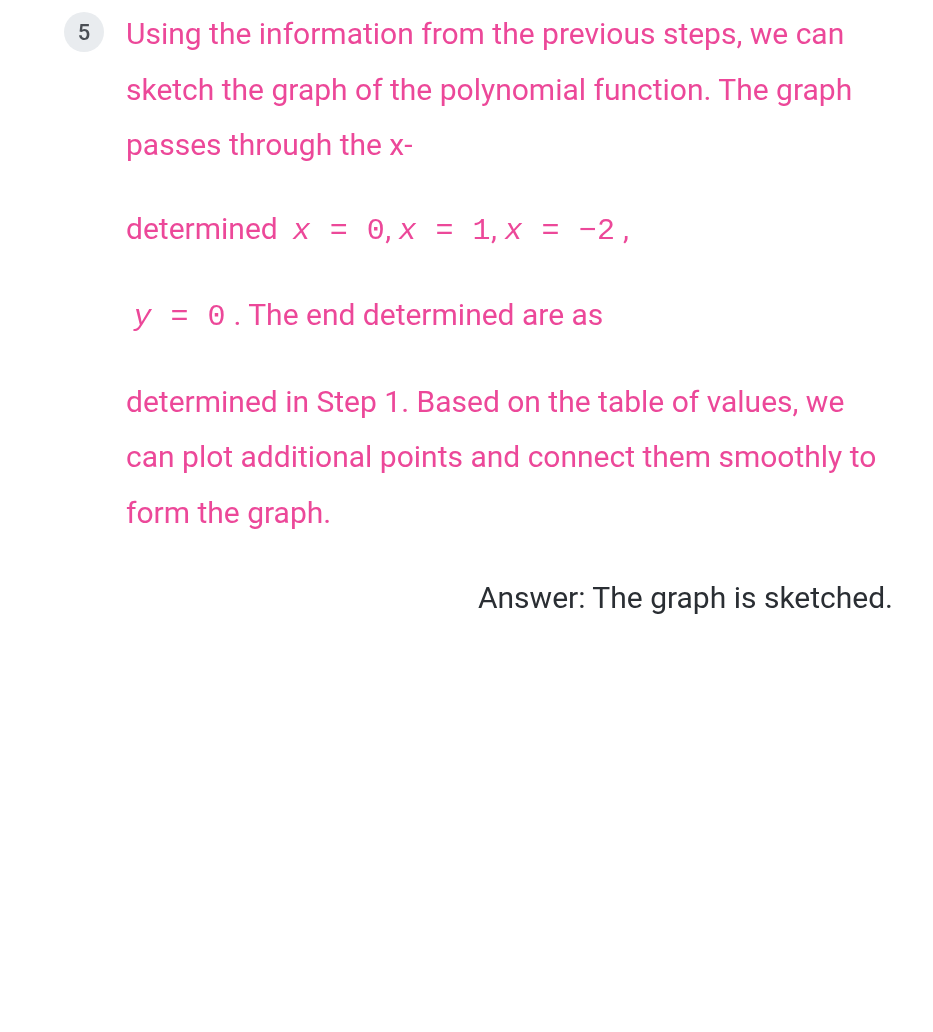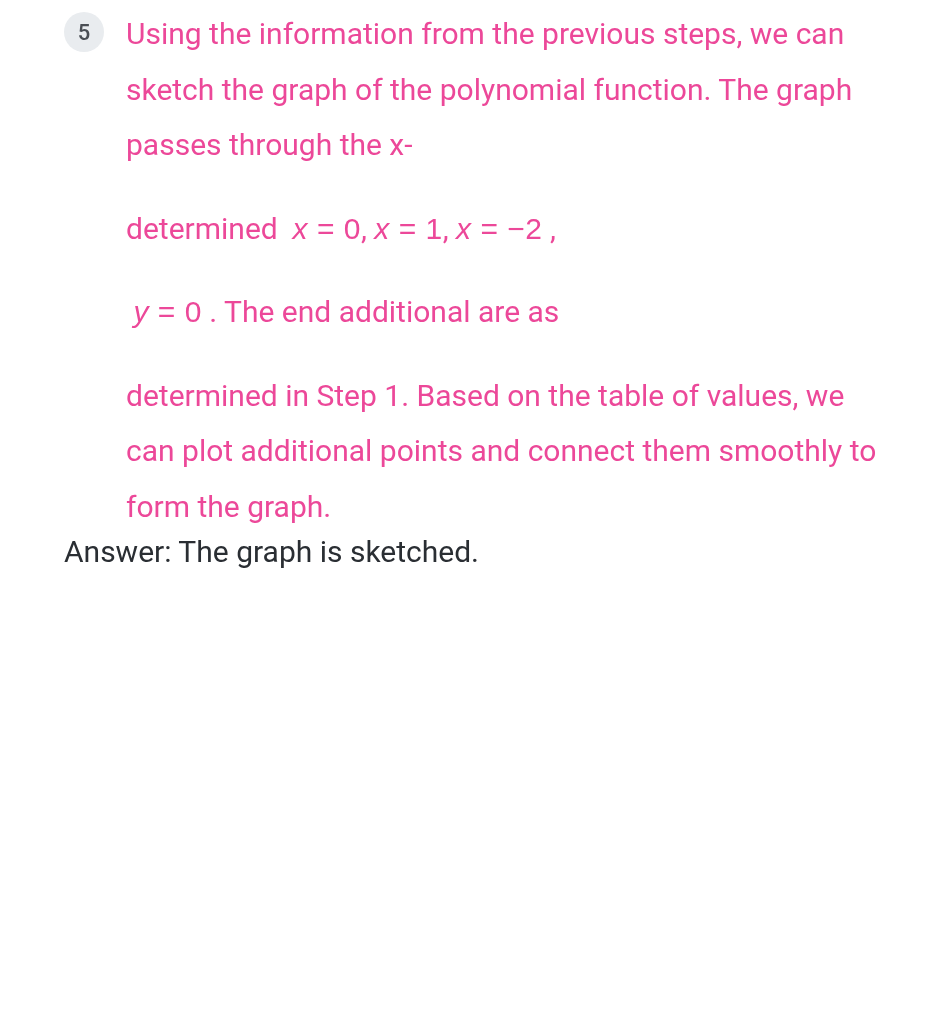--- a/index.html
+++ b/index.html
@@ -37,34 +37,36 @@
   .step-body {
     flex: 1 1 auto;
     font-size: 30px;
     line-height: 1.85;
     color: #ec4899;
   }
   .step-body .line {
     display: block;
   }
   .math {
-    font-family: Liberation Sans, sans-serif;
+    font-family: Liberation Mono, monospace;
     font-size: 30px;
     letter-spacing: 0.5px;
     white-space: nowrap;
   }
   .math .it {
     font-style: italic;
   }
   .gap-top {
     margin-top: 28px;
   }
   .answer {
+    margin-top: 40px;
     font-size: 30px;
     color: #2a2e33;
+    text-align: right;
   }
 </style>
 </head>
 <body>
 
 <div class="container">
 
   <div class="step-row">
 
     <div class="step-badge">
@@ -75,21 +77,21 @@
 
       <span class="line">Using the information from the previous steps, we can sketch the graph of the polynomial function. The graph passes through the x-</span>
 
       <span class="line gap-top">
         <span>determined</span>&nbsp;
         <span class="math"><span class="it">x</span><span> = </span><span>0</span></span><span>,  </span><span class="math"><span class="it">x</span><span> = </span><span>1</span></span><span>,  </span><span class="math"><span class="it">x</span><span> = </span><span>−2</span></span><span> ,</span>
       </span>
 
 
       <span class="line gap-top">
-        &nbsp;<span class="math"><span class="it">y</span><span> = </span><span>0</span></span><span> . The end additional are as</span>
+        &nbsp;<span class="math"><span class="it">y</span><span> = </span><span>0</span></span><span> . The end determined are as</span>
       </span>
 
       <span class="line gap-top">determined in Step 1. Based on the table of values, we can plot additional points and connect them smoothly to form the graph.</span>
 
     </div>
   </div>
 
   <div class="answer">
     <span>Answer:</span><span> The graph is sketched.</span>
   </div>

